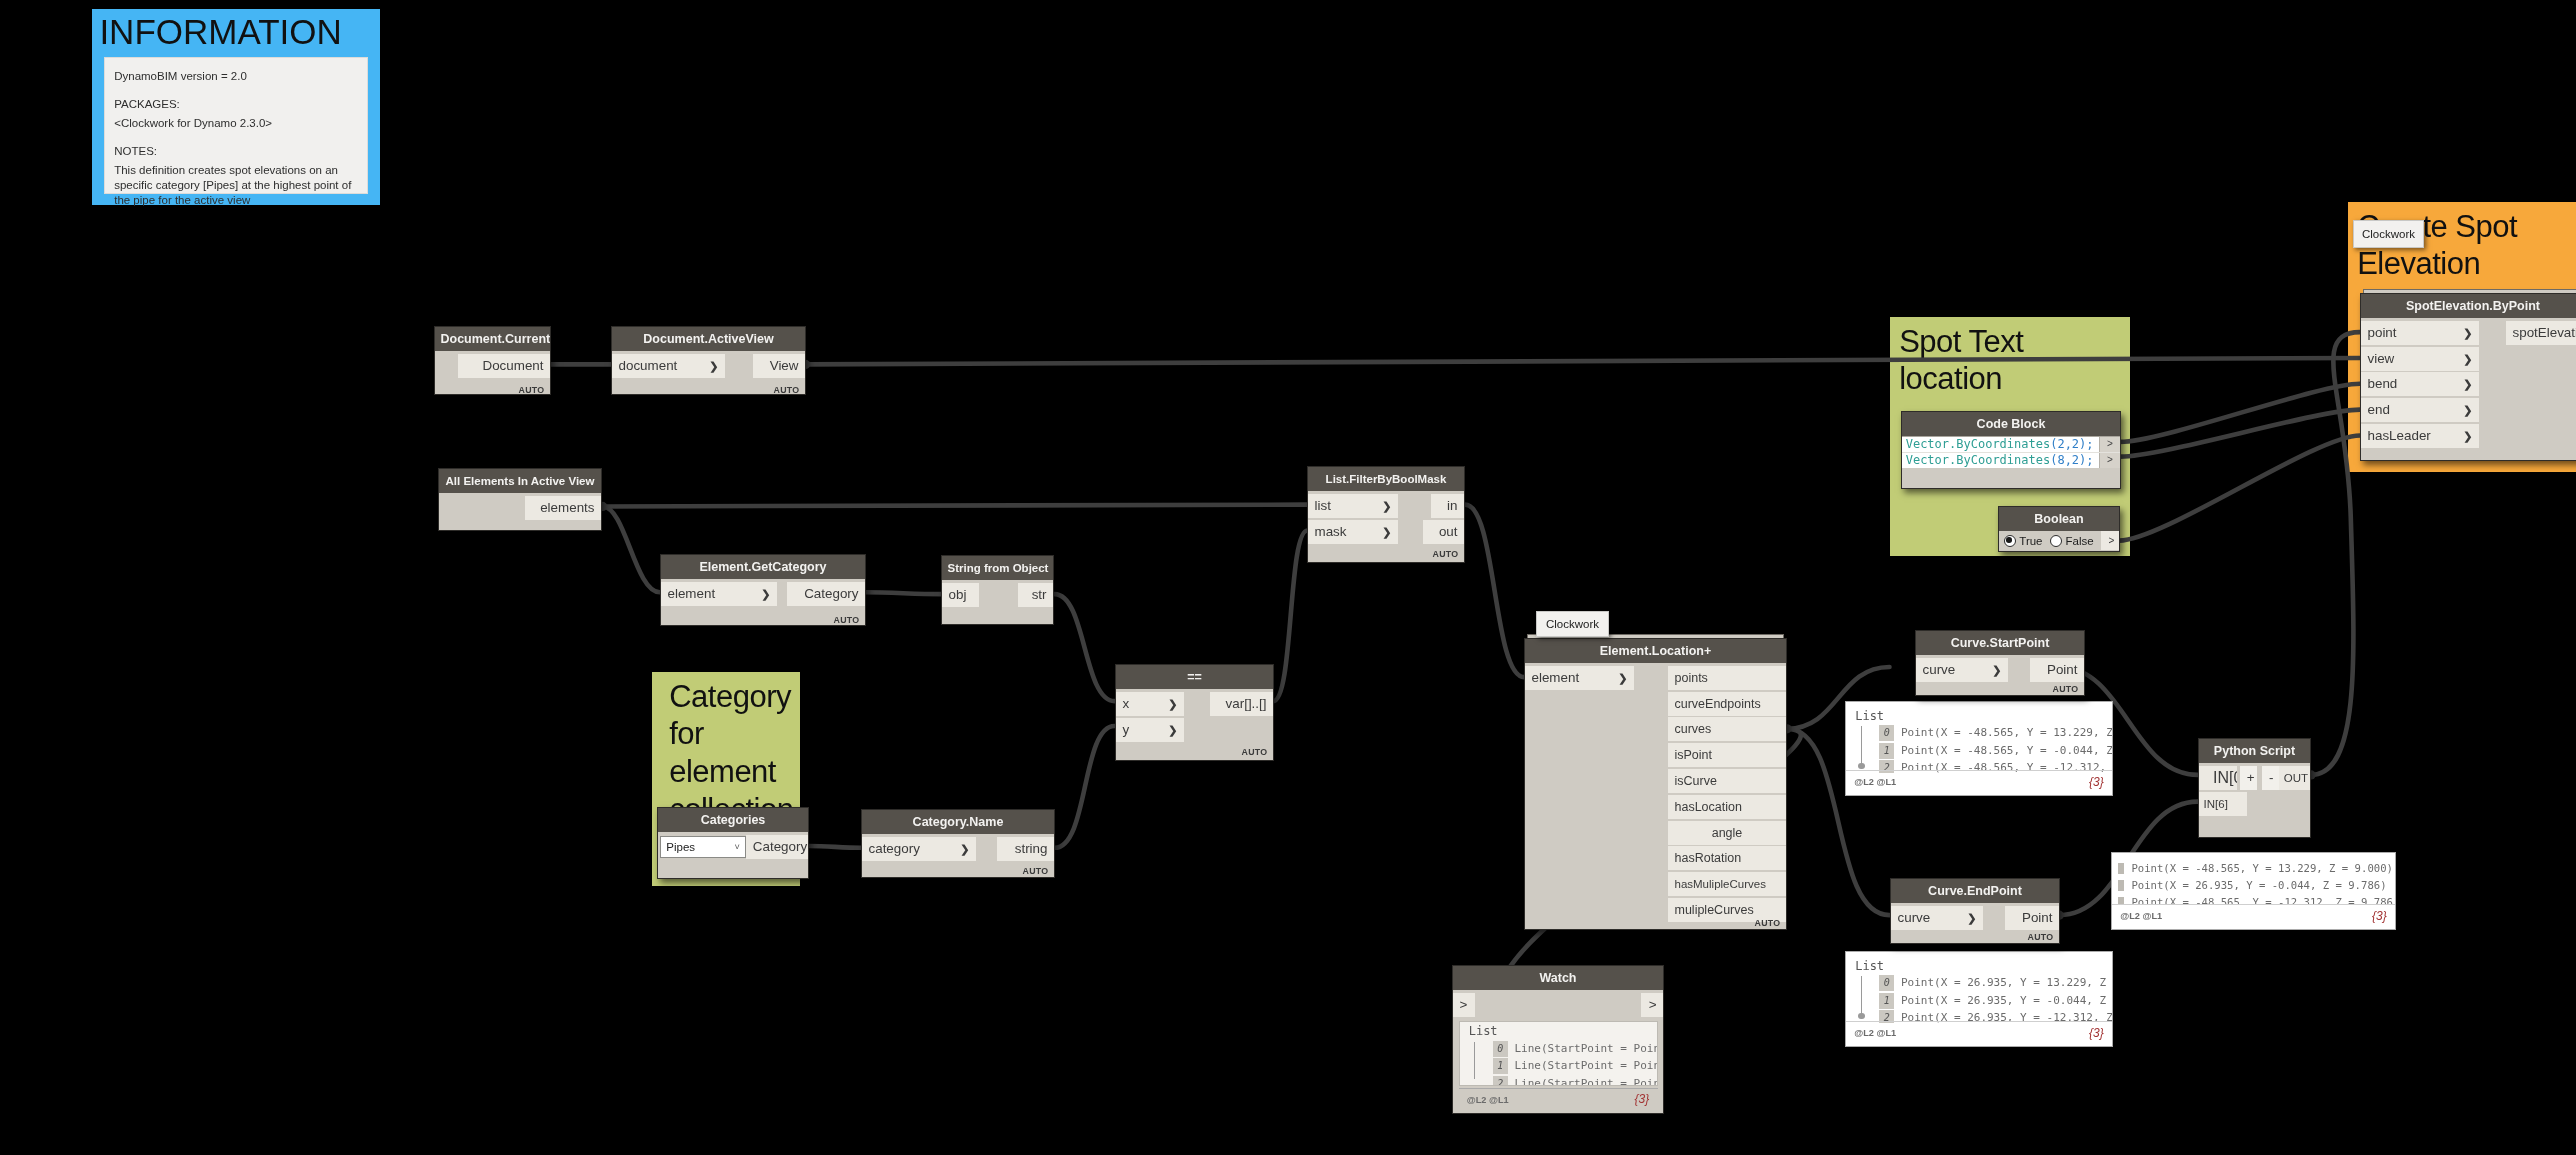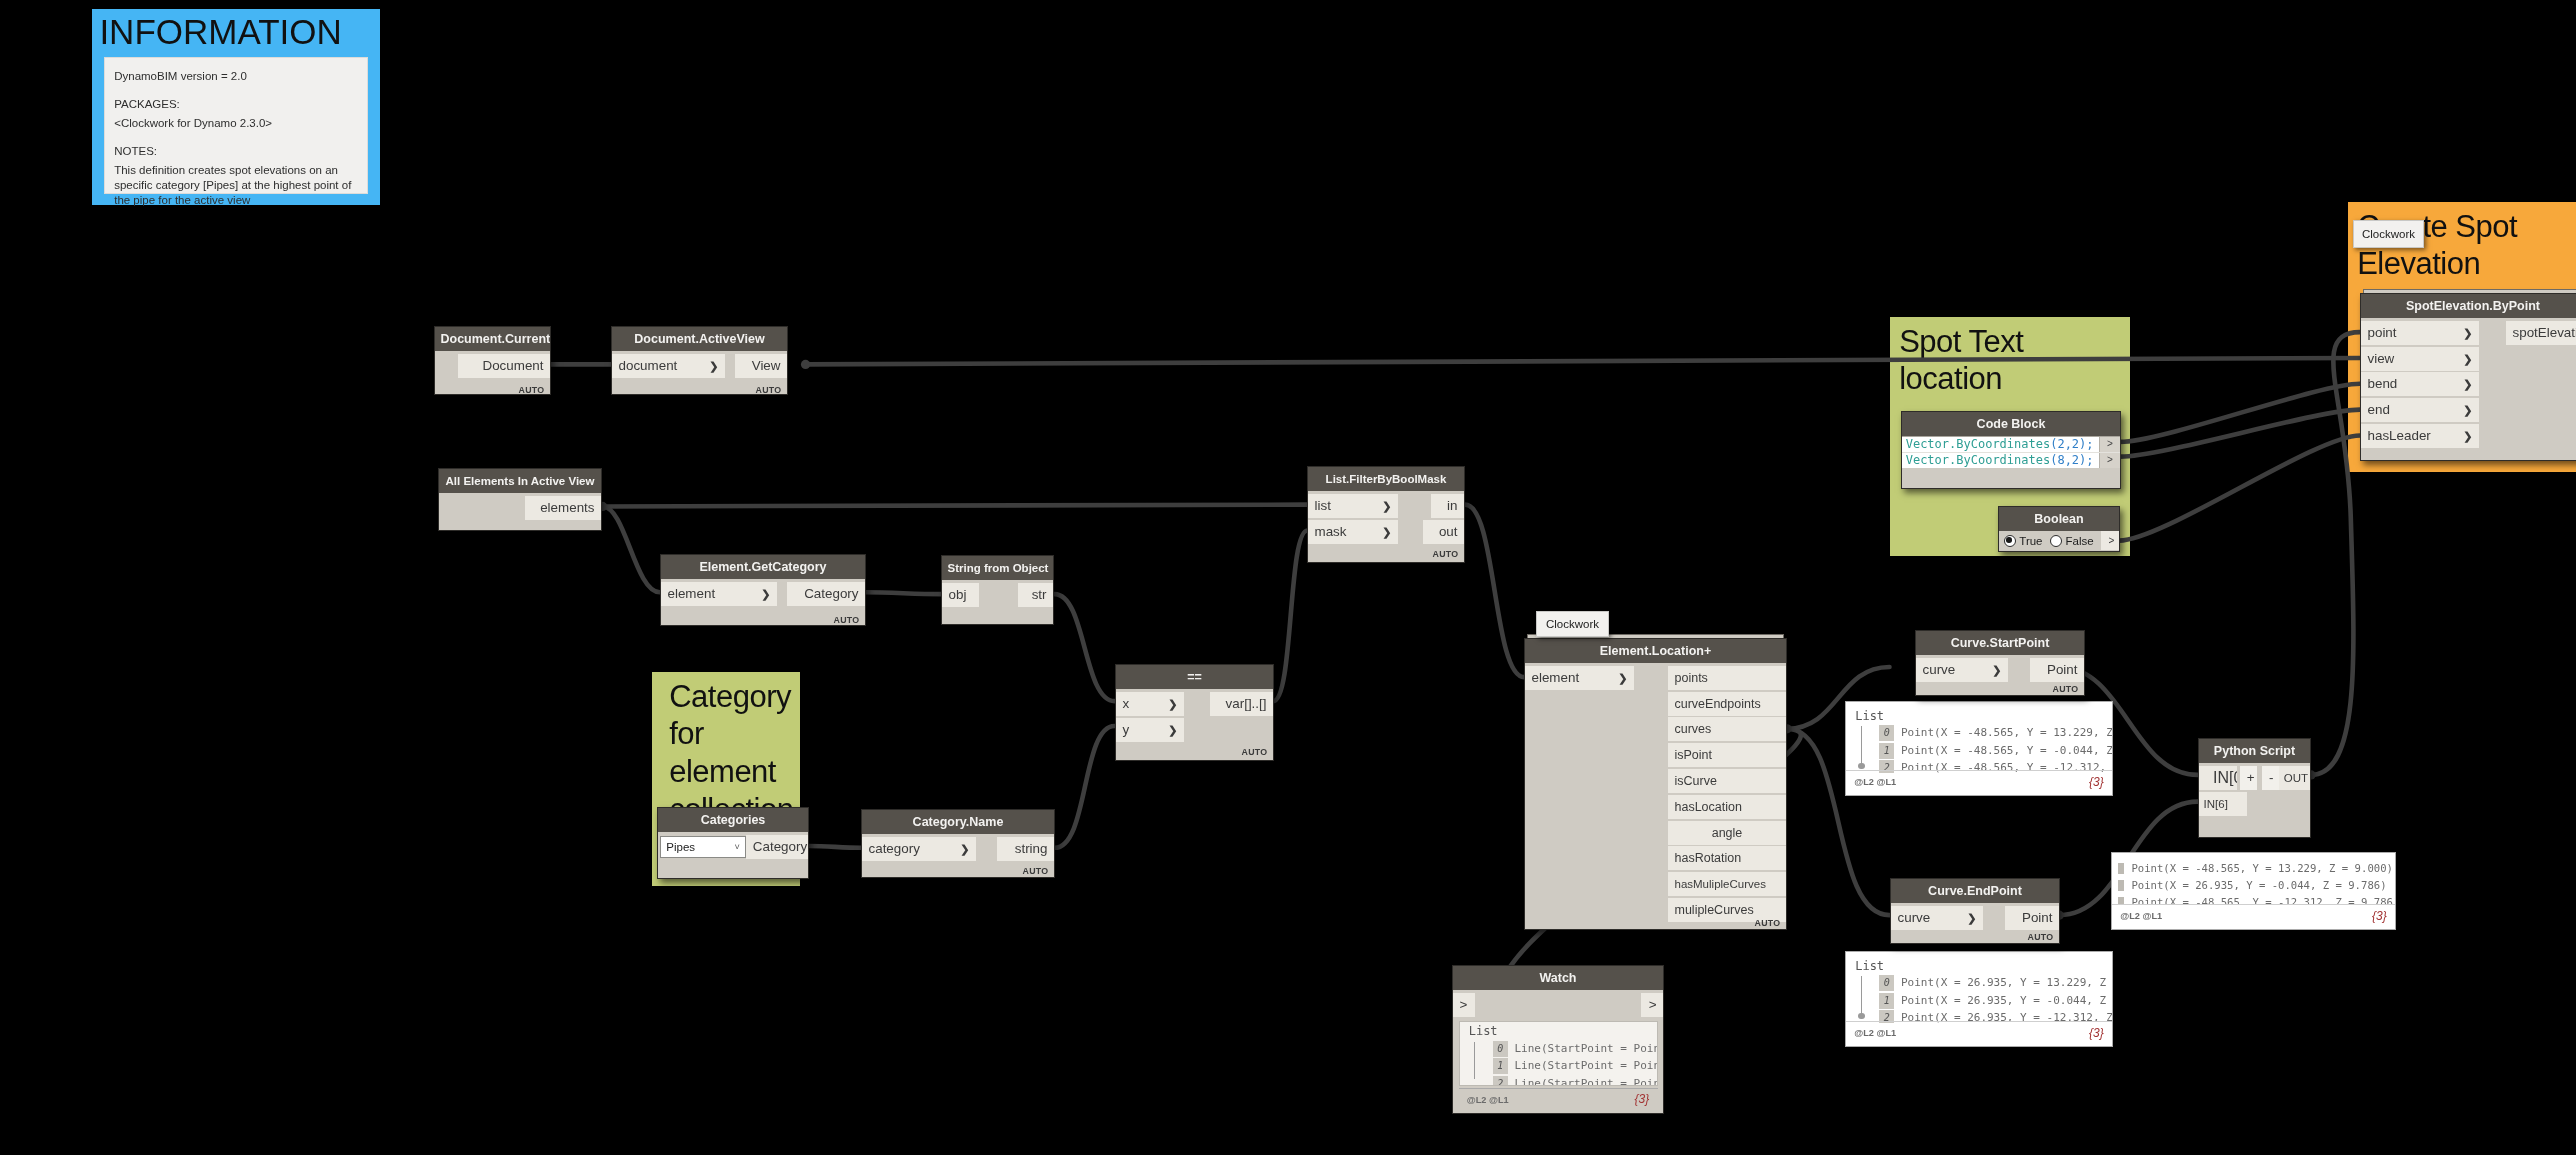--- a/index.html
+++ b/index.html
@@ -137,21 +137,21 @@
     <div class="nhead">Document.Current</div>
     <div class="nbody">
       <div class="prow">
           <span class="pbox pout" style="width:92px;">Document</span>
         </div>
       <div class="lacing">AUTO</div>
       <div style="height:18.5px;"></div>
     </div>
   </div>
 
-  <div class="node" style="left:611px;top:326px;width:177px;height:69px;">
+  <div class="node" style="left:611px;top:326px;width:195px;height:69px;">
     <div class="nhead">Document.ActiveView</div>
     <div class="nbody">
       <div class="prow">
         <span class="pbox pin" style="width:113px;">
           <span>document</span>
           <span class="chev">❯</span>
         </span>
         <span class="pbox pout" style="width:52px;">View</span>
       </div>
       <div class="lacing">AUTO</div>

